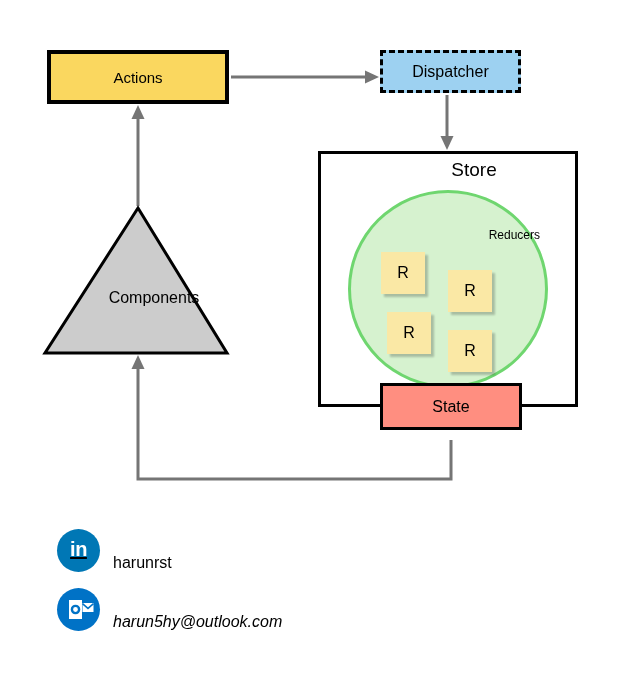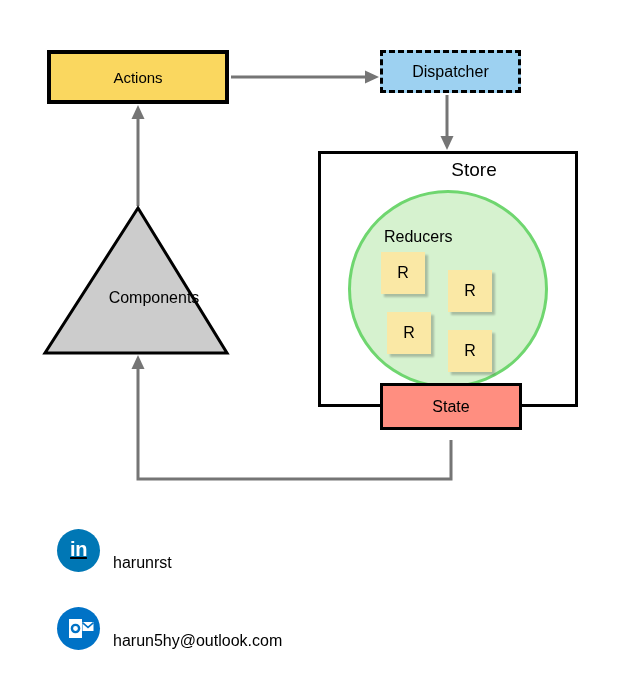--- a/index.html
+++ b/index.html
@@ -29,22 +29,22 @@
     text-align:center; font-size:19px; z-index:3;
   }
   .reducers-circle {
     position:absolute; left:348px; top:190px; width:200px; height:198px;
     box-sizing:border-box; border-radius:50%;
     background:var(--reducers-circle-fill,#D6F2CF);
     border:3px solid var(--reducers-circle-border,#6FD66F);
     z-index:3;
   }
   .reducers-label {
-    position:absolute; left:384px; top:228px; width:140px;
-    text-align:left; font-size:16px; z-index:4;
+    position:absolute; left:400px; top:228px; width:140px;
+    text-align:right; font-size:12px; z-index:4;
   }
   .reducer-note {
     position:absolute; width:44px; height:42px; box-sizing:border-box;
     background:var(--reducer-note-fill,#FAE8A5);
     box-shadow:3px 3px 2px rgba(0,0,0,0.22);
     display:flex; align-items:center; justify-content:center;
     font-size:16px; z-index:4;
   }
   .reducer-note.r1 { left:381px; top:252px; }
   .reducer-note.r2 { left:448px; top:270px; }
@@ -58,21 +58,21 @@
   }
 
   .components-svg { position:absolute; left:36px; top:198px; width:200px; height:162px; z-index:2; }
   .components-label {
     position:absolute; left:94px; top:289px; width:120px;
     text-align:center; font-size:16px; z-index:3;
   }
 
   .contact-row { position:absolute; left:57px; display:flex; align-items:center; gap:13px; z-index:2; }
   .contact-row.linkedin { top:528px; }
-  .contact-row.outlook  { top:606px; }
+  .contact-row.outlook  { top:587px;font-style:italic; }
   .badge {
     width:43px; height:43px; border-radius:50%; flex:0 0 auto;
     display:flex; align-items:center; justify-content:center;
   }
   .badge.linkedin { background:var(--linkedin-blue,#0077B5);text-decoration:underline; }
   .badge.linkedin .in-glyph {
     color:#fff; font-weight:bold; font-size:20px; letter-spacing:-0.5px;
     line-height:1; transform:translateY(-1px);
   }
   .badge.outlook { background:var(--outlook-blue,#0072C6); }

